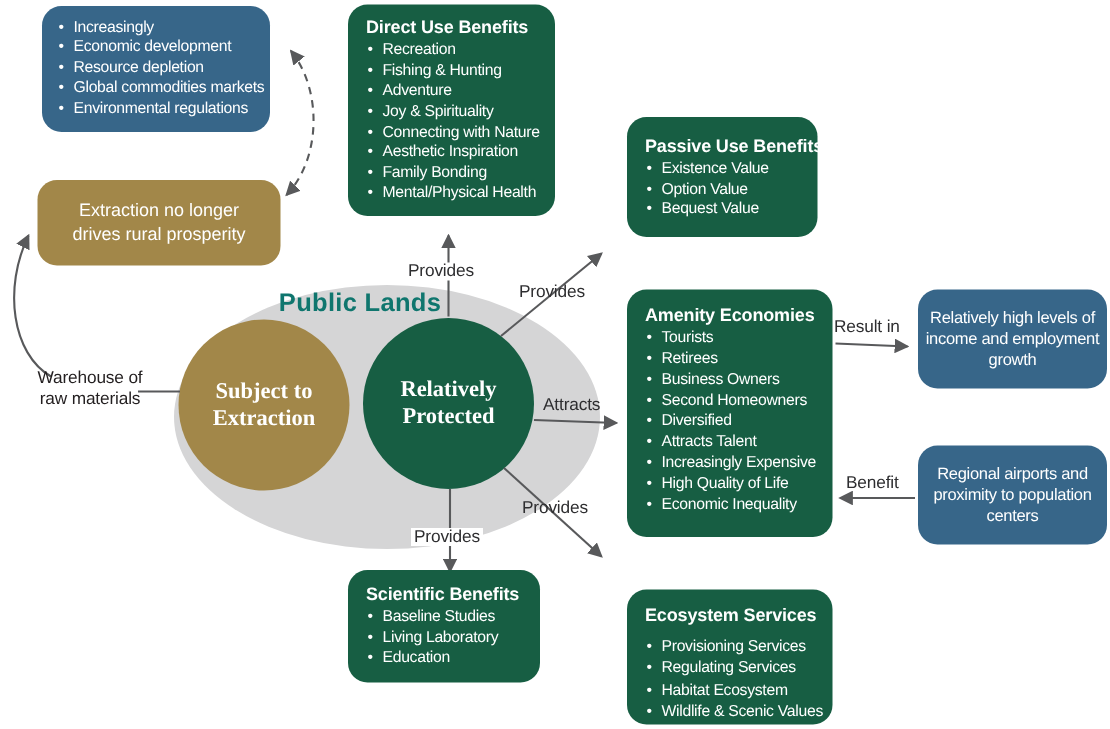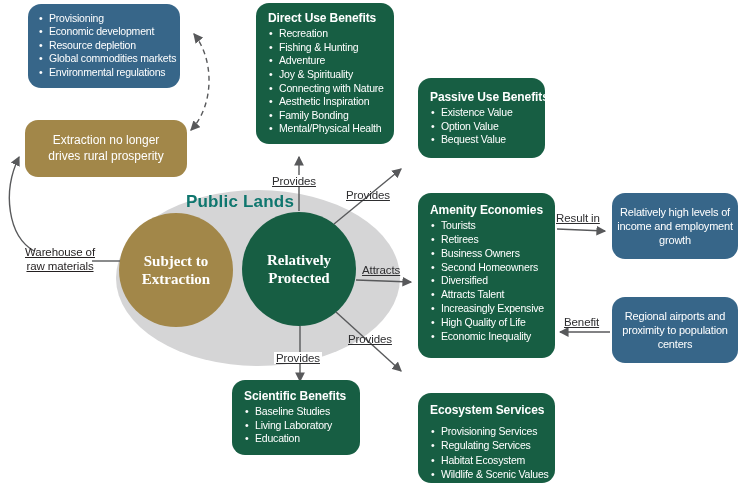--- a/index.html
+++ b/index.html
@@ -22,35 +22,35 @@
   .gold{background:#A28749;}
   .box-title{font-size:12px;font-weight:bold;margin-bottom:2px;letter-spacing:-.1px;white-space:nowrap;}
   ul.bullets{list-style:none;margin:0;padding:0;font-size:10.5px;line-height:1.3;letter-spacing:-.2px;}
   ul.bullets li{position:relative;padding-left:11px;white-space:nowrap;}
   ul.bullets li::before{content:"\2022";position:absolute;left:1px;top:0;}
   .center-box{display:flex;align-items:center;justify-content:center;text-align:center;}
   #box-drivers{left:28px;top:4px;width:152px;height:84px;padding:8px 4px 6px 10px;}
   #box-drivers ul.bullets{font-size:10.5px;line-height:1.28;}
   #box-extraction-note{left:25px;top:120px;width:162px;height:57px;font-size:12px;line-height:1.3;}
   #box-extraction-note .inner{width:142px;}
-  #box-direct-use{left:232px;top:3px;width:138px;height:141px;padding:8px 4px 6px 12px;margin-left:24px;}
+  #box-direct-use{left:232px;top:3px;width:138px;height:141px;padding:8px 4px 6px 12px;}
   #box-passive-use{left:418px;top:78px;width:127px;height:80px;padding:12px 4px 6px 12px;}
   #box-amenity{left:418px;top:193px;width:137px;height:165px;padding:10px 4px 6px 12px;}
   #box-amenity ul.bullets{line-height:1.32;}
   #box-income{left:612px;top:193px;width:126px;height:66px;font-size:11px;line-height:1.3;letter-spacing:-.2px;}
   #box-income .inner{width:118px;}
   #box-airports{left:612px;top:297px;width:126px;height:66px;font-size:11px;line-height:1.3;letter-spacing:-.2px;}
   #box-airports .inner{width:112px;}
   #box-ecosystem{left:418px;top:393px;width:137px;height:90px;padding:10px 4px 6px 12px;}
   #box-ecosystem .box-title{margin-bottom:7px;}
   #box-ecosystem ul.bullets{line-height:1.38;}
   #box-scientific{left:232px;top:380px;width:128px;height:75px;padding:9px 4px 6px 12px;}
   ul.bullets li{margin:0;}
   
-  .lbl{position:absolute;font-size:11.5px;color:#2e2e30;letter-spacing:-.1px;white-space:nowrap;text-decoration:underline;}
+  .lbl{position:absolute;font-size:11.5px;color:#2e2e30;letter-spacing:-.1px;white-space:nowrap;}
   .lbl.white-bg{background:#fff;padding:0 2px;}
   #lbl-warehouse{left:16px;top:245px;width:88px;text-align:center;line-height:1.25;white-space:normal;color:#231F20;}
   #lbl-provides-direct{left:270px;top:175px;}
   #lbl-provides-passive{left:346px;top:189px;}
   #lbl-attracts{left:362px;top:264px;}
   #lbl-provides-eco{left:348px;top:333px;}
   #lbl-provides-sci{left:274px;top:352px;}
   #lbl-result-in{left:556px;top:212px;}
   #lbl-benefit{left:564px;top:316px;}
   svg.arrows{position:absolute;left:0;top:0;width:740px;height:486px;pointer-events:none;}
@@ -84,21 +84,21 @@
       <path d="M557,229 L605,231" marker-end="url(#ah)"></path>
       <path d="M610,332 L560,332" marker-end="url(#ah)"></path>
       <path d="M92,261 L120,261"></path>
       <path d="M34,251 C8,236 2,192 19,157" marker-end="url(#ah)"></path>
       <path d="M194,34 C215,60 214,106 191,130" stroke-dasharray="5,4" marker-start="url(#ah)" marker-end="url(#ah)"></path>
     </g>
   </svg>
 
   <div class="box blue" id="box-drivers">
     <ul class="bullets">
-      <li>Provisioning</li>
+      <li>Increasingly</li>
       <li>Economic development</li>
       <li>Resource depletion</li>
       <li>Global commodities markets</li>
       <li>Environmental regulations</li>
     </ul>
   </div>
 
   <div class="box gold center-box" id="box-extraction-note">
     <div class="inner">Extraction no longer drives rural prosperity</div>
   </div>

